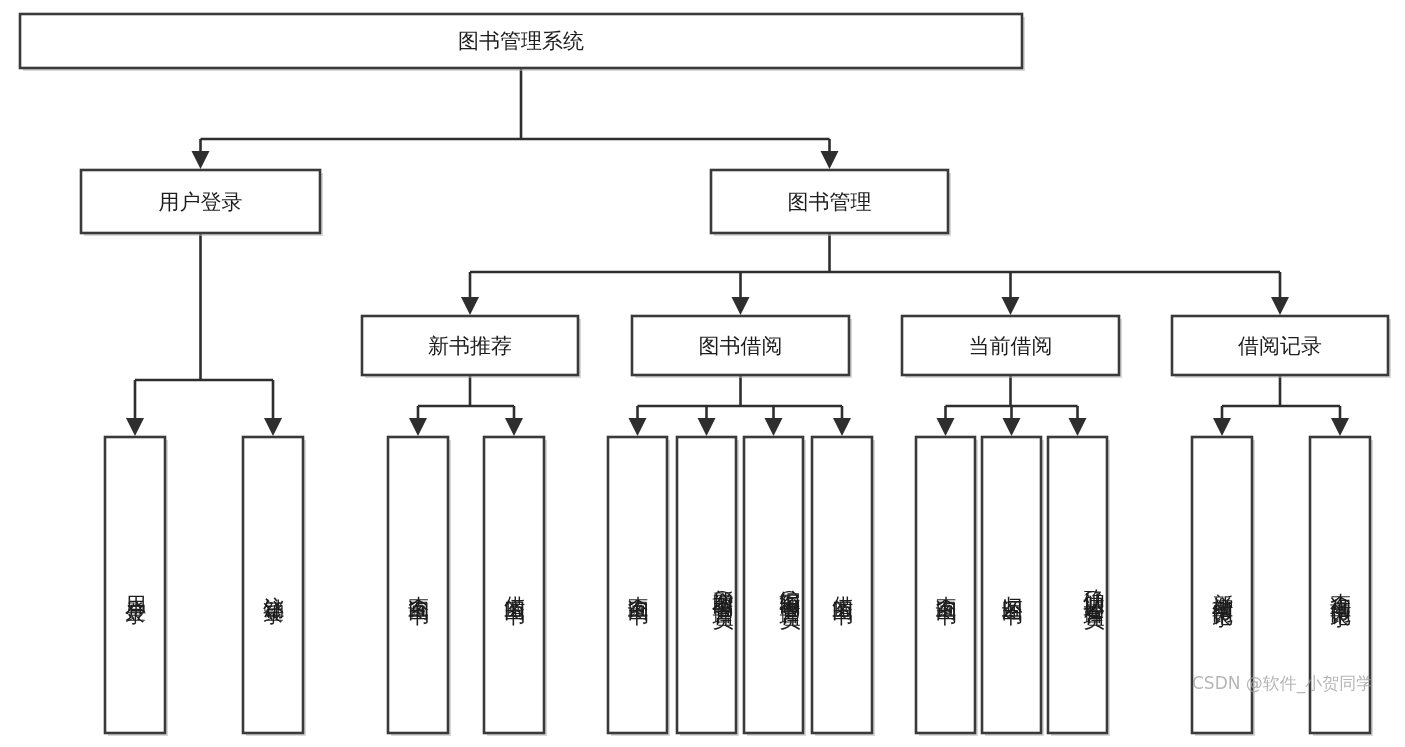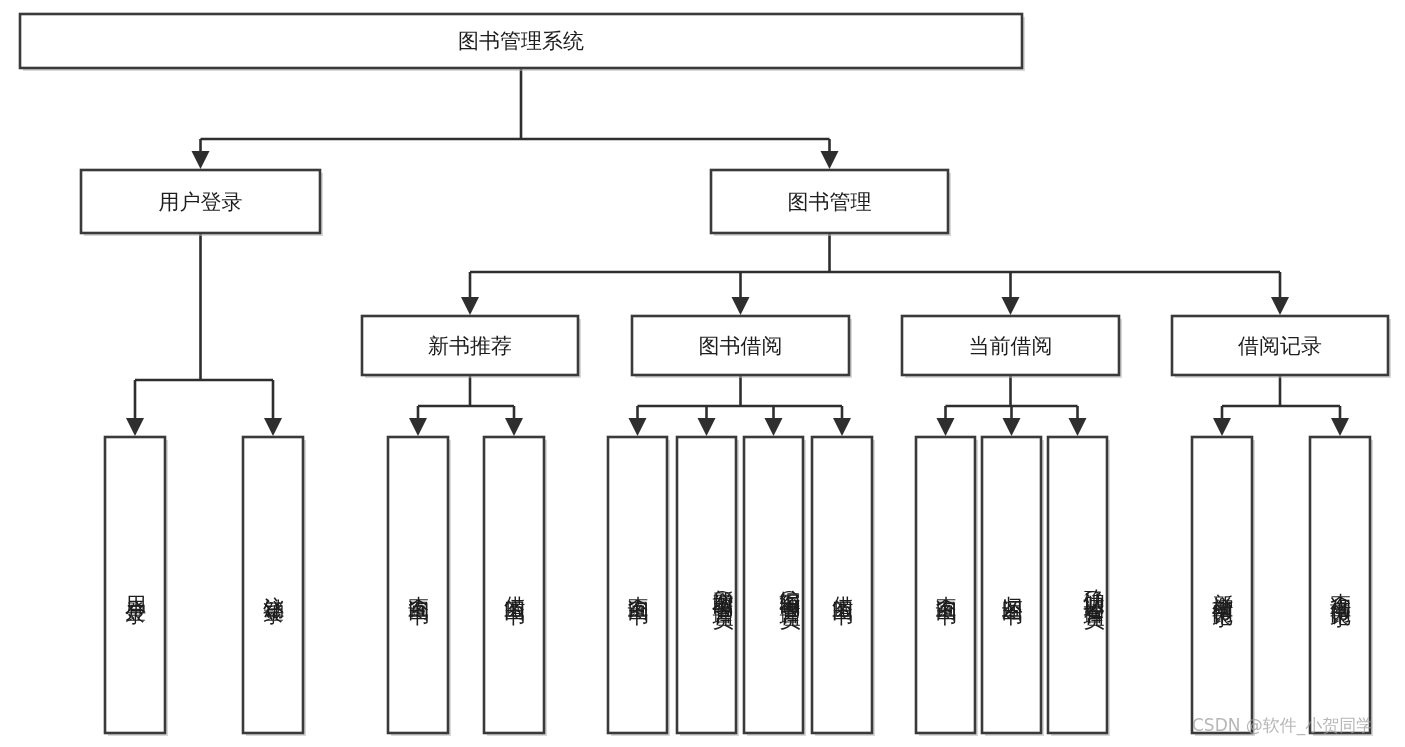--- a/index.html
+++ b/index.html
@@ -198,14 +198,14 @@
       <div class="vbox-label centered" style="left: 608px; top: 445px; width: 59px; height: 280px;">查询图书</div>
       <div class="vbox-label" style="left: 677px; top: 445px; width: 59px; height: 280px;">新增图书（管理员）</div>
       <div class="vbox-label" style="left: 744px; top: 445px; width: 59px; height: 280px;">编辑图书（管理员）</div>
       <div class="vbox-label centered" style="left: 812px; top: 445px; width: 60px; height: 280px;">借阅图书</div>
       <div class="vbox-label centered" style="left: 916px; top: 445px; width: 59px; height: 280px;">查询图书</div>
       <div class="vbox-label centered" style="left: 982px; top: 445px; width: 59px; height: 280px;">归还图书</div>
       <div class="vbox-label" style="left: 1048px; top: 445px; width: 59px; height: 280px;">确认归还（管理员）</div>
       <div class="vbox-label centered" style="left: 1192px; top: 445px; width: 60px; height: 280px;">新增借阅记录</div>
       <div class="vbox-label centered" style="left: 1310px; top: 445px; width: 60px; height: 280px;">查询借阅记录</div>
     </div>
-  <div class="watermark" style="left:1192px; top:714px;">CSDN @软件_小贺同学</div>
+  <div class="watermark" style="left:1192px; top:672px;">CSDN @软件_小贺同学</div>
 </div>
 
 </body></html>

